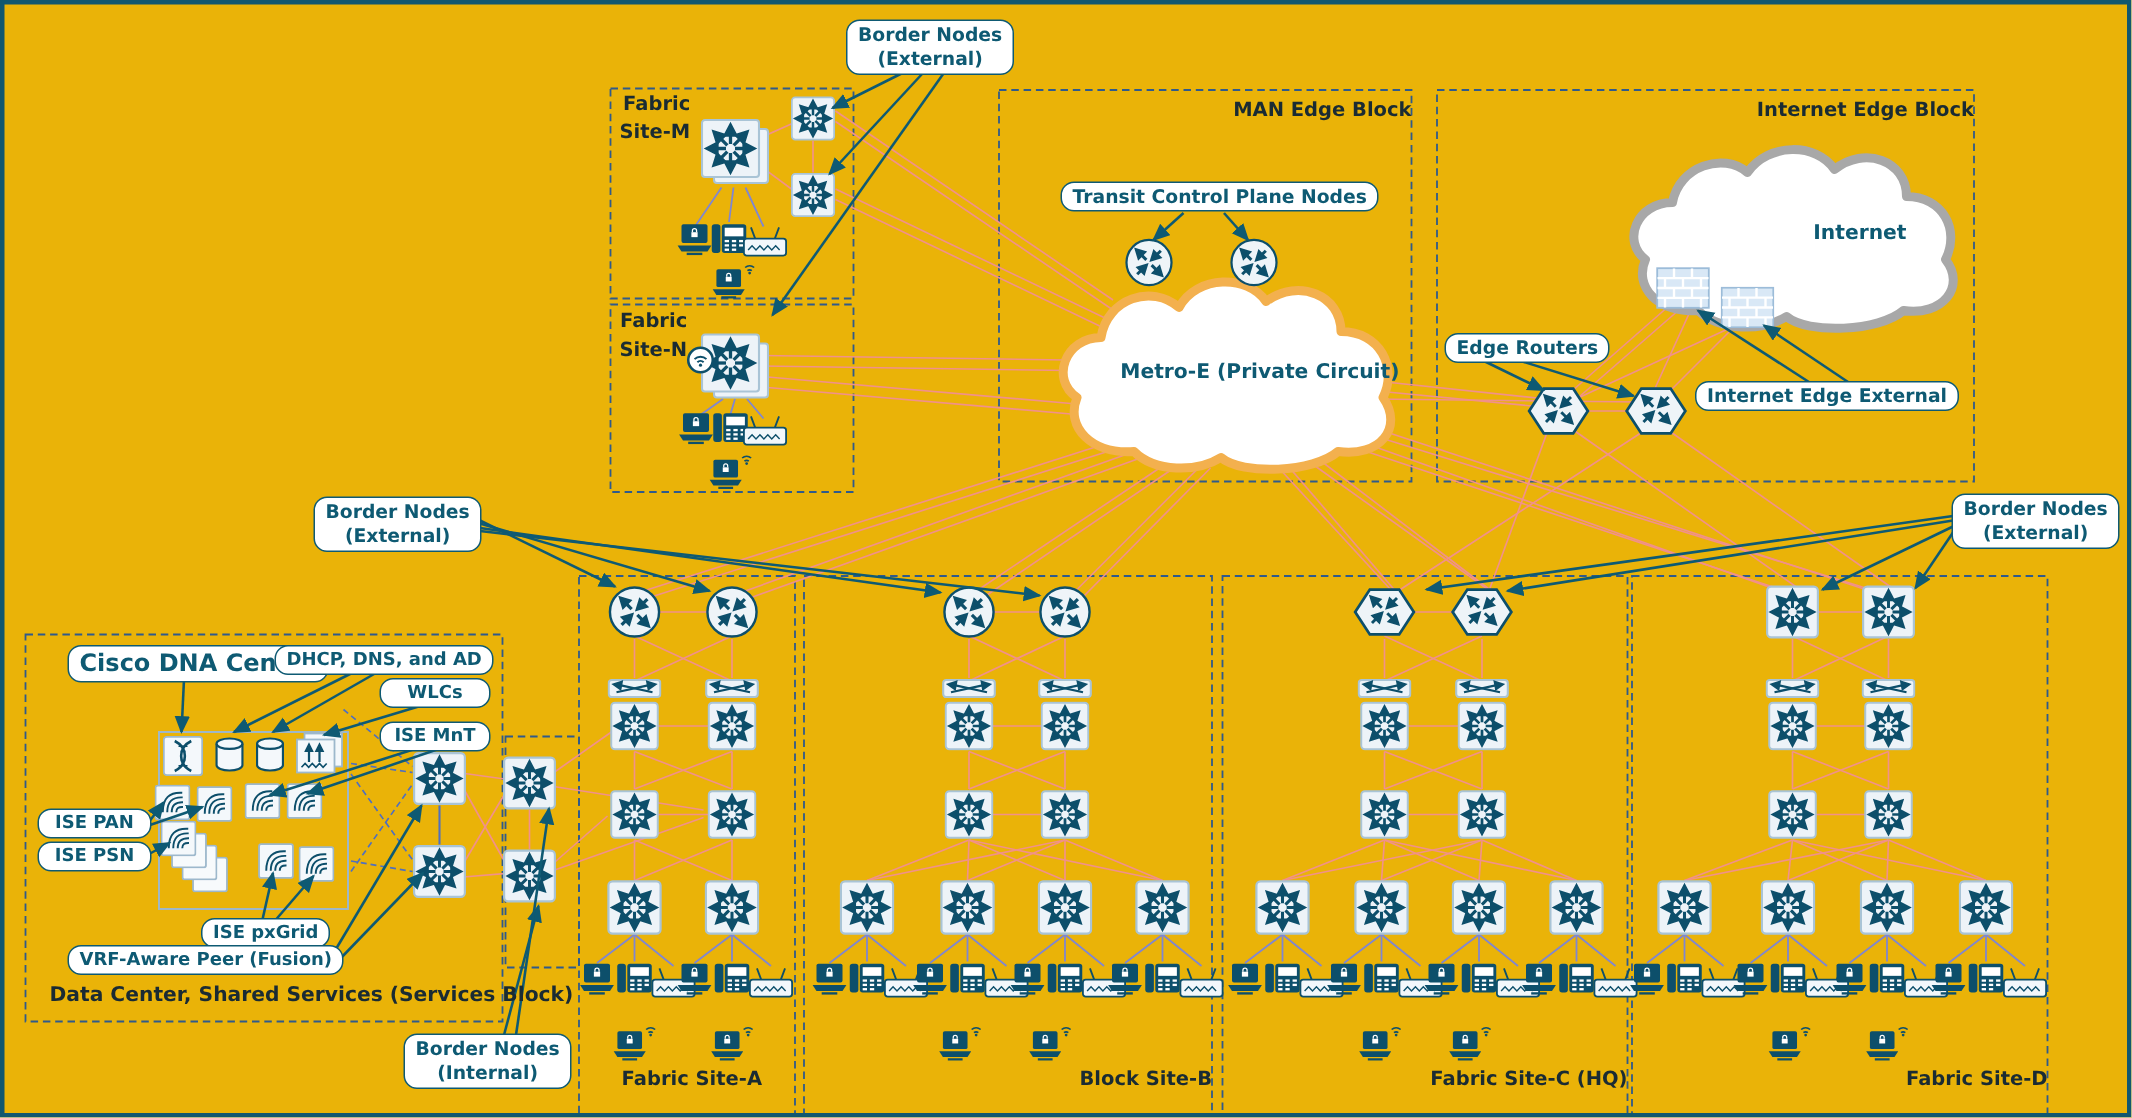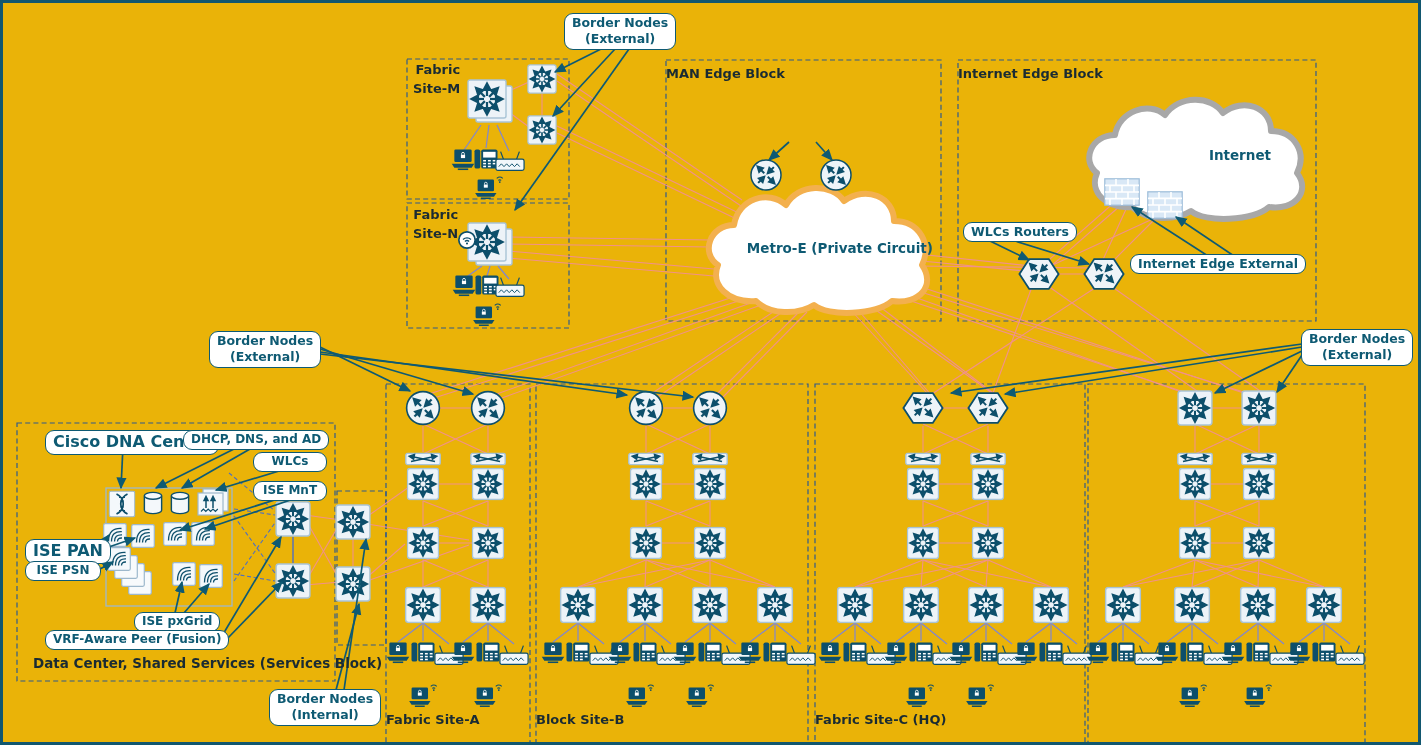--- a/index.html
+++ b/index.html
@@ -8,21 +8,21 @@
   .lr{stroke:#f1918a;stroke-width:1.1;fill:none}
   .lb{stroke:#7f86d2;stroke-width:1.2;fill:none}
   .lbs{stroke:#4f6fc0;stroke-width:1.4;fill:none}
   .lbd{stroke:#4f6fc0;stroke-width:1.1;fill:none;stroke-dasharray:4 2.6}
   .dbox{fill:none;stroke:#2f5a8c;stroke-width:1.2;stroke-dasharray:5 3.2}
   .sbox{fill:none;stroke:#9db8cc;stroke-width:1.3}
   .tar{stroke:#0e5a73;stroke-width:1.7}
   .callout{position:absolute;background:#fff;border:1.6px solid #0e5a73;border-radius:9px;color:#0e5a73;
            font-weight:bold;font-size:12.5px;text-align:center;padding:1px 7px;line-height:1.3;white-space:nowrap;z-index:5;}
   .btitle{position:absolute;font-weight:bold;font-size:13px;color:#1a2b33;line-height:1.45;white-space:nowrap;z-index:4;text-align:right;}
-  .center{text-align:left}
+  .center{text-align:right}
   .ctext{position:absolute;font-weight:bold;color:#0e5a73;font-size:13.5px;text-align:right;z-index:4;white-space:nowrap}
 </style>
 </head>
 <body>
 
 <div id="stage">
 
 <svg id="diagram" width="1421" height="745" viewBox="0 0 1421 745">
   <defs>
     <marker id="ah" markerWidth="9" markerHeight="8" refX="6.2" refY="3" orient="auto">
@@ -605,35 +605,36 @@
           <line x1="333" y1="687" x2="356" y2="601" class="tar" marker-end="url(#ah)"></line>
           <line x1="341" y1="687" x2="363" y2="536" class="tar" marker-end="url(#ah)"></line>
         </g>
       </g>
 </svg>
 
 <div class="callout" style="left:561px;top:10px">
   <span>Border Nodes</span><br>
   <span>(External)</span>
 </div>
-<div class="callout" style="left:960px;top:219px">WLCs Routers</div>
+<div class="callout" style="left:704px;top:118px">Transit Control Plane Nodes</div>
+<div class="callout" style="left:960px;top:219px">Edge Routers</div>
 <div class="callout" style="left:1127px;top:251px">Internet Edge External</div>
 <div class="callout" style="left:206px;top:328px">
   <span>Border Nodes</span><br>
   <span>(External)</span>
 </div>
 <div class="callout" style="left:1298px;top:326px">
   <span>Border Nodes</span><br>
   <span>(External)</span>
 </div>
 <div class="callout" style="left:42px;top:427px;font-size:16px">Cisco DNA Center</div>
 <div class="callout" style="left:180px;top:427px;font-size:12px">DHCP, DNS, and AD</div>
 <div class="callout" style="left:250px;top:449px;font-size:12px;min-width:58px">WLCs</div>
 <div class="callout" style="left:250px;top:478px;font-size:12px;min-width:58px">ISE MnT</div>
-<div class="callout" style="left:22px;top:536px;font-size:16px;min-width:60px">ISE PAN</div>
+<div class="callout" style="left:22px;top:536px;font-size:12px;min-width:60px">ISE PAN</div>
 <div class="callout" style="left:22px;top:558px;font-size:12px;min-width:60px">ISE PSN</div>
 <div class="callout" style="left:131px;top:609px;font-size:12px">ISE pxGrid</div>
 <div class="callout" style="left:42px;top:627px;font-size:12px">VRF-Aware Peer (Fusion)</div>
 <div class="callout" style="left:266px;top:686px">
   <span>Border Nodes</span><br>
   <span>(Internal)</span>
 </div>
 
 <div class="btitle" style="left:410px;top:58px">
   <span>Fabric</span><br>
@@ -644,14 +645,15 @@
   <span>Site-N</span>
 </div>
 <div class="btitle center" style="left:663px;top:62px;width:275px">MAN Edge Block</div>
 <div class="btitle center" style="left:955px;top:62px;width:358px">Internet Edge Block</div>
 <div class="ctext" style="left:695px;top:237px;width:235px">Metro-E (Private Circuit)</div>
 <div class="ctext" style="left:1098px;top:144px;width:170px">Internet</div>
 <div class="btitle" style="left:30px;top:651px;font-size:13.5px">Data Center, Shared Services (Services Block)</div>
 <div class="btitle center" style="left:383px;top:708px;width:122px">Fabric Site-A</div>
 <div class="btitle center" style="left:533px;top:708px;width:272px">Block Site-B</div>
 <div class="btitle center" style="left:812px;top:708px;width:270px">Fabric Site-C (HQ)</div>
+<div class="btitle center" style="left:1085px;top:708px;width:277px">Fabric Site-D</div>
 
 </div>
 
 </body></html>

